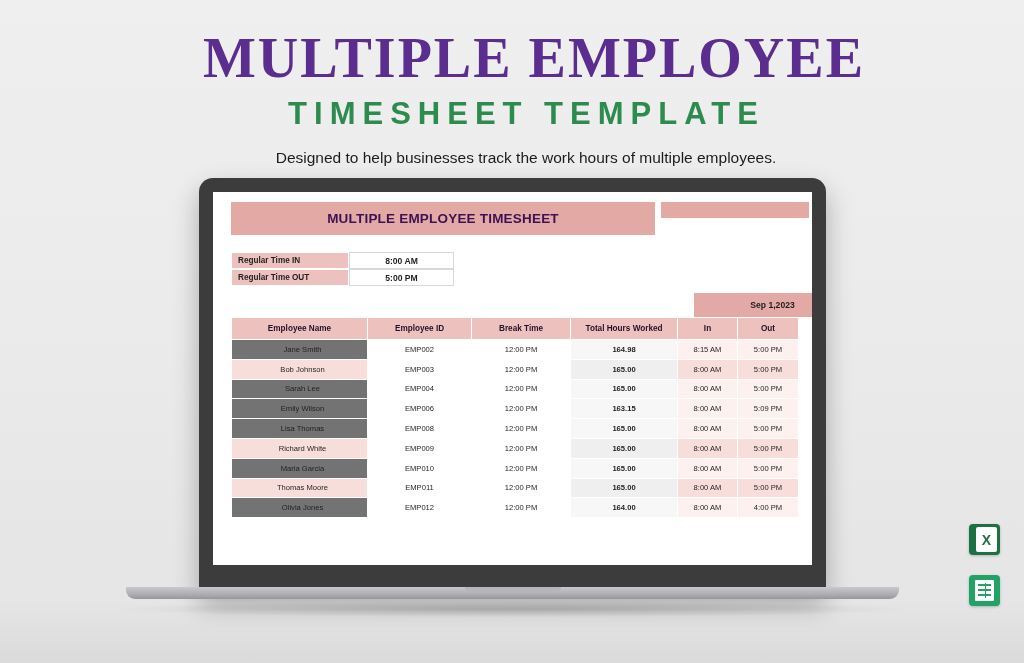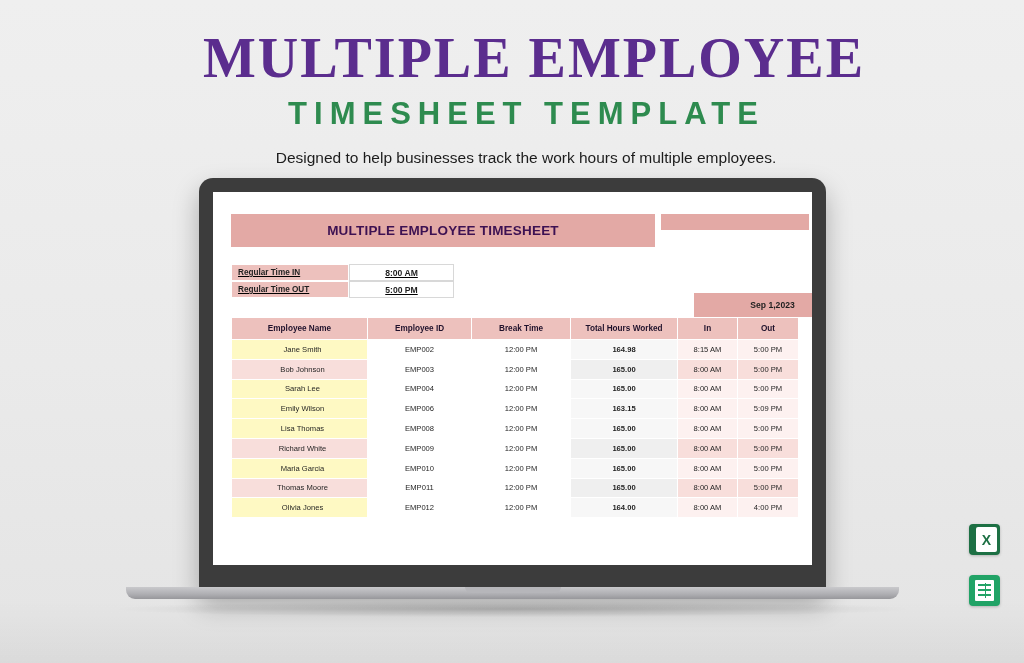--- a/index.html
+++ b/index.html
@@ -76,39 +76,39 @@
     border-radius: 0 0 6px 6px;
   }
   .laptop-shadow {
     position: absolute;
     left: -80px; top: 423px;
     width: 787px; height: 16px;
     background: radial-gradient(ellipse at center, rgba(0,0,0,0.18) 0%, rgba(0,0,0,0) 72%);
   }
 
   
-  .sheet { position: relative; width: 650px; height: 373px; padding: 22px 12px 0 12px; }
+  .sheet { position: relative; width: 650px; height: 373px; padding: 10px 12px 0 12px; }
 
   .title-band {
     position: relative;
     margin-left: 6px;
     width: 424px; height: 33px;
     background: #e3a9a5;
     display: flex; align-items: center; justify-content: center;
   }
   .title-band span {
     font-size: 13.5px; font-weight: bold; color: #3d1152; letter-spacing: .2px;
   }
   .title-band-right {
     position: absolute; left: 430px; top: 0;
     width: 148px; height: 16px;
     background: #e3a9a5;
   }
 
-  .reg-block { margin: 17px 0 8px 6px; width: 223px; text-decoration: underline; }
+  .reg-block { margin: 17px 0 8px 6px; width: 223px; }
   .reg-row { display: flex; height: 17px; }
   .reg-label {
     width: 118px; background: #edc1bd; border: 1px solid #ffffff;
     display: flex; align-items: center; padding-left: 6px;
     font-size: 8.2px; font-weight: bold; color: #1f1f1f;
   }
   .reg-value {
     width: 105px; background: #ffffff; border: 1px solid #d8d8d8;
     display: flex; align-items: center; justify-content: center;
     font-size: 8.6px; font-weight: bold; color: #1f1f1f;
@@ -135,21 +135,21 @@
     font-size: 8.2px; font-weight: bold; color: #20122c; margin-left: 44px;
   }
   table.grid td {
     height: 19.8px;
     border: 1px solid #ffffff;
     font-size: 7.6px; color: #1f1f1f;
     text-align: center;
   }
   td.name { text-align: left; padding-left: 7px; }
   tr.odd td.name  { background: #f8dedb; }
-  tr.even td.name { background: #fef9c3; }
+  tr.even td.name { background: #737373; }
   tr.odd td.mid   { background: #ffffff; }
   tr.even td.mid  { background: #ffffff; }
   td.shade-a { background: #efefef; }
   tr.even td.shade-a { background: #f7f7f7; }
   tr.odd td.inout  { background: #f8dedb; }
   tr.even td.inout { background: #fdf1f0; }
   td.bold { font-weight: bold; }
   td.late { color: #e4322b; }
 
   

